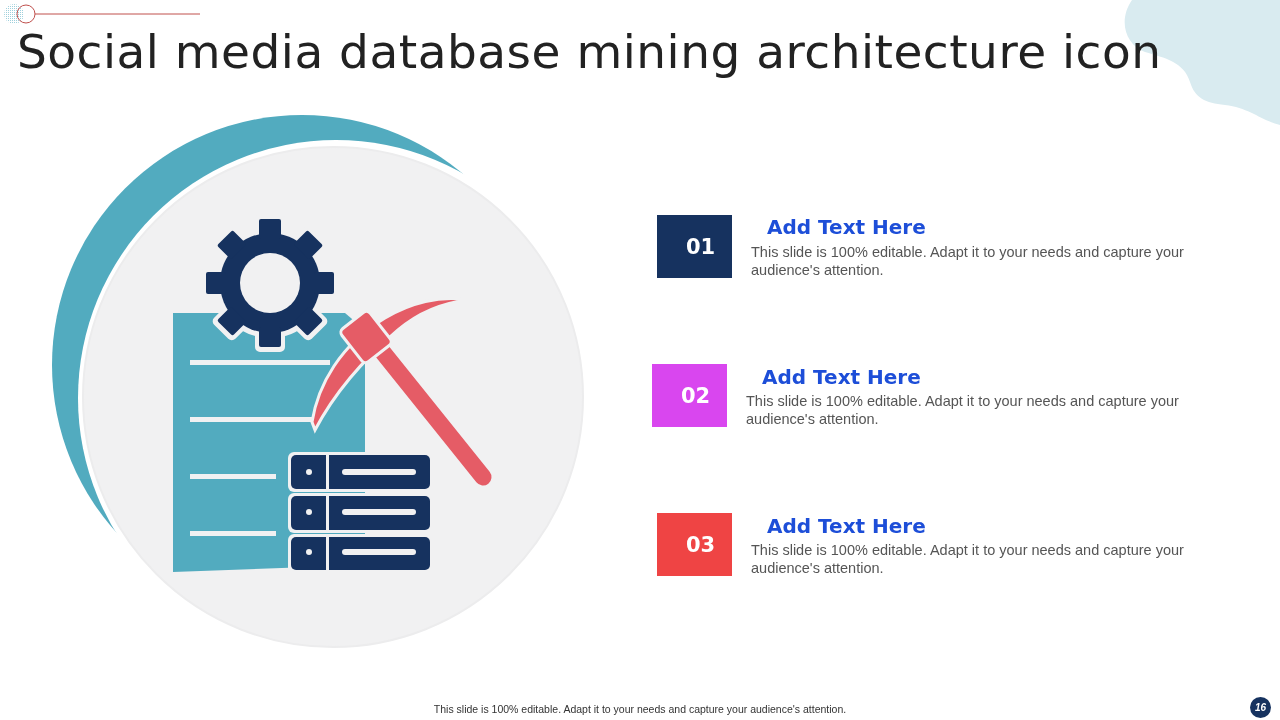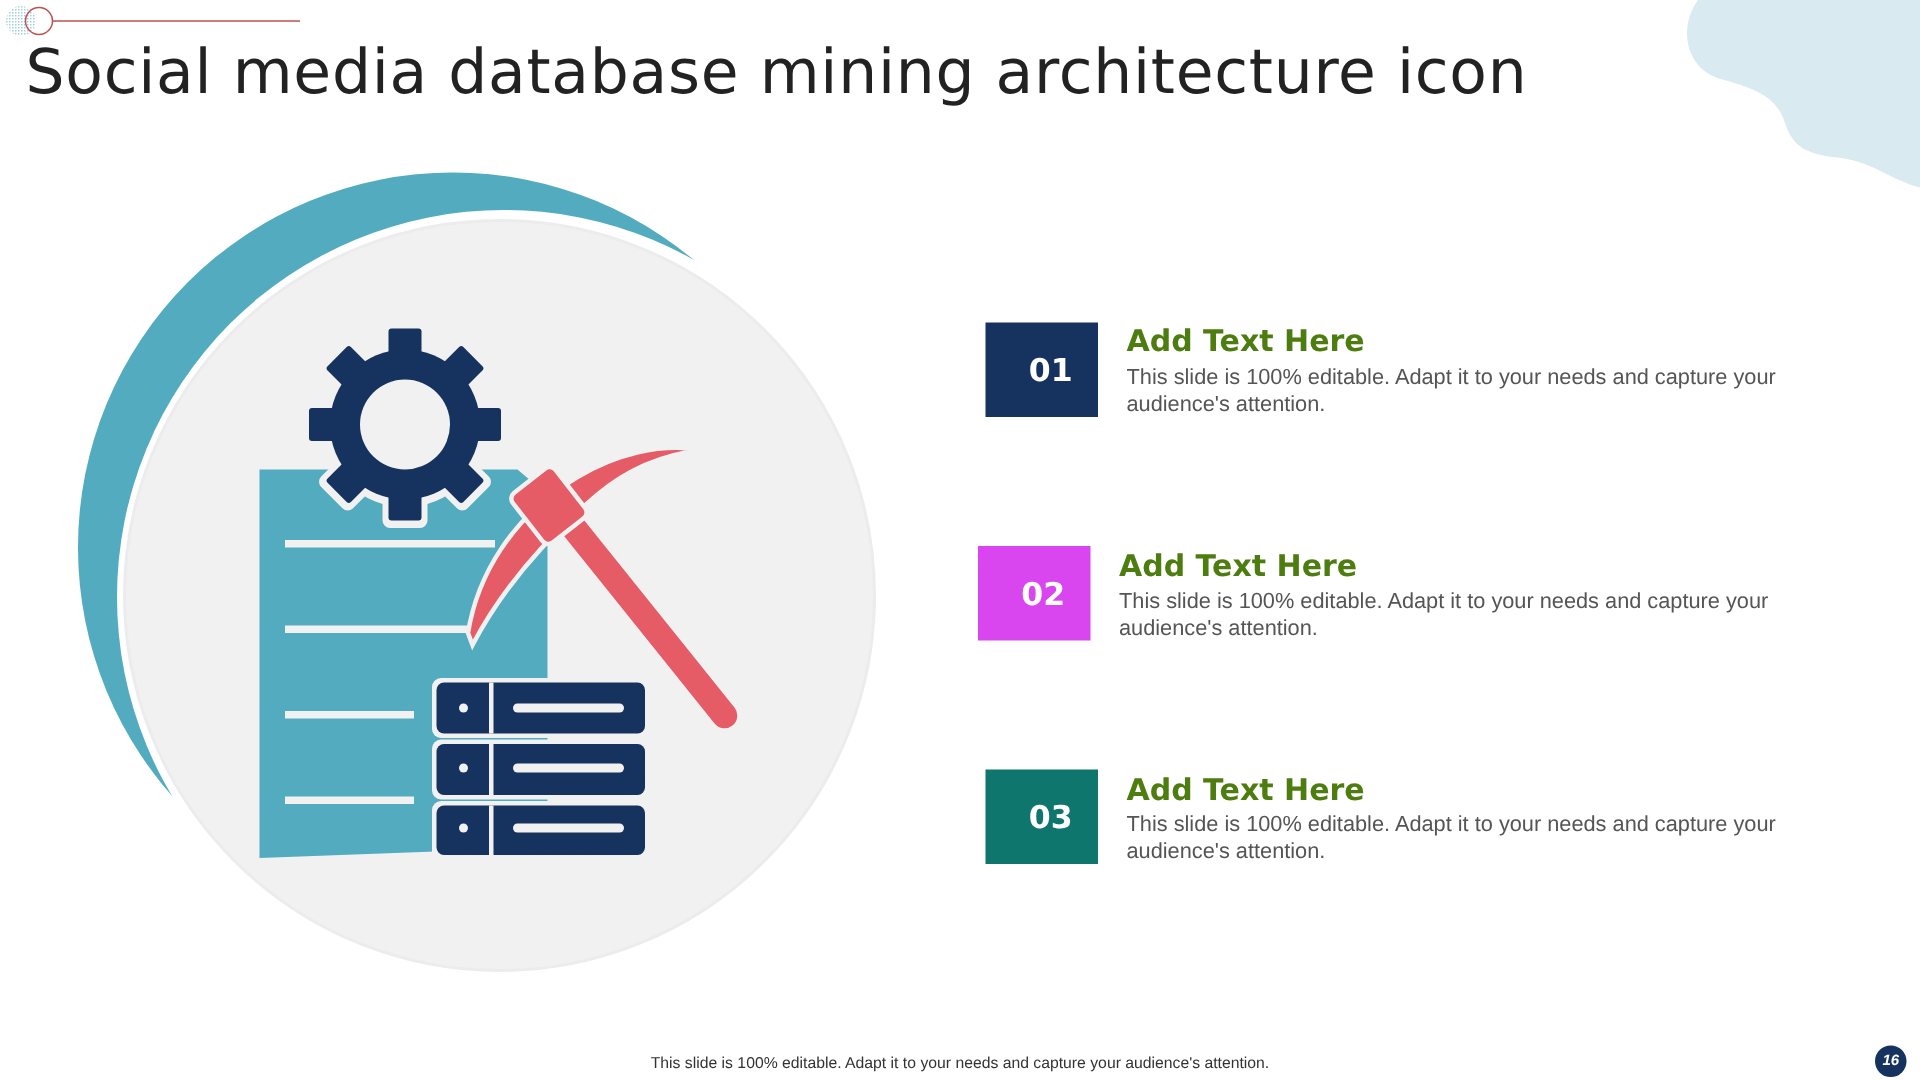--- a/index.html
+++ b/index.html
@@ -6,33 +6,33 @@
   body {
     width: 1280px; height: 720px; position: relative; overflow: hidden;
     background: #ffffff;
     font-family: "Liberation Sans", sans-serif;
   }
   .deco-top { position: absolute; left: 0; top: 0; width: 220px; height: 30px; }
   .blob { position: absolute; right: 0; top: 0; width: 170px; height: 130px; }
   .title {
     position: absolute; left: 17px; top: 24px;
     font-family: "DejaVu Sans", sans-serif;
-    font-size: 41px; color: #222222; letter-spacing: 0.5px; font-weight: normal;
+    font-size: 47px; color: #222222; letter-spacing: 0.5px; font-weight: normal;
     margin: 0; white-space: nowrap;
   }
   .illus { position: absolute; left: 40px; top: 100px; width: 580px; height: 570px; }
   .item { position: absolute; }
   .badge {
     position: absolute; width: 63px; height: 63px;
     color: #ffffff; font-family: "DejaVu Sans", sans-serif; font-weight: bold;
     font-size: 21px; display: flex; align-items: center; justify-content: center; padding-left: 12px;
   }
   .item-heading {
     position: absolute; font-family: "DejaVu Sans", sans-serif; font-weight: bold;
-    font-size: 20px; color: #4d7c0f; white-space: nowrap;
+    font-size: 20px; color: #1d4ed8; white-space: nowrap; margin-left: 16px;
   }
   .item-body {
     position: absolute; font-size: 14.5px; color: #555555; line-height: 18px; width: 450px;
   }
   .footer-note {
     position: absolute; left: 0; width: 1280px; top: 703px; text-align: center;
     font-size: 10.5px; color: #333333;
   }
   .page-num {
     position: absolute; left: 1250px; top: 697px; width: 21px; height: 21px; border-radius: 50%;
@@ -143,19 +143,19 @@
   <div class="item-body" style="left:751px; top:243px;">This slide is 100% editable. Adapt it to your needs and capture your audience's attention.</div>
 </div>
 
 <div class="item">
   <div class="badge" style="left:652px; top:364px; background:#d946ef;">02</div>
   <div class="item-heading" style="left:746px; top:365px;">Add Text Here</div>
   <div class="item-body" style="left:746px; top:392px;">This slide is 100% editable. Adapt it to your needs and capture your audience's attention.</div>
 </div>
 
 <div class="item">
-  <div class="badge" style="left:657px; top:513px; background:#0f766e;">03</div>
+  <div class="badge" style="left:657px; top:513px; background:#ef4444;">03</div>
   <div class="item-heading" style="left:751px; top:514px;">Add Text Here</div>
   <div class="item-body" style="left:751px; top:541px;">This slide is 100% editable. Adapt it to your needs and capture your audience's attention.</div>
 </div>
 
 <div class="footer-note">This slide is 100% editable. Adapt it to your needs and capture your audience's attention.</div>
 <div class="page-num">16</div>
 
 </body></html>

